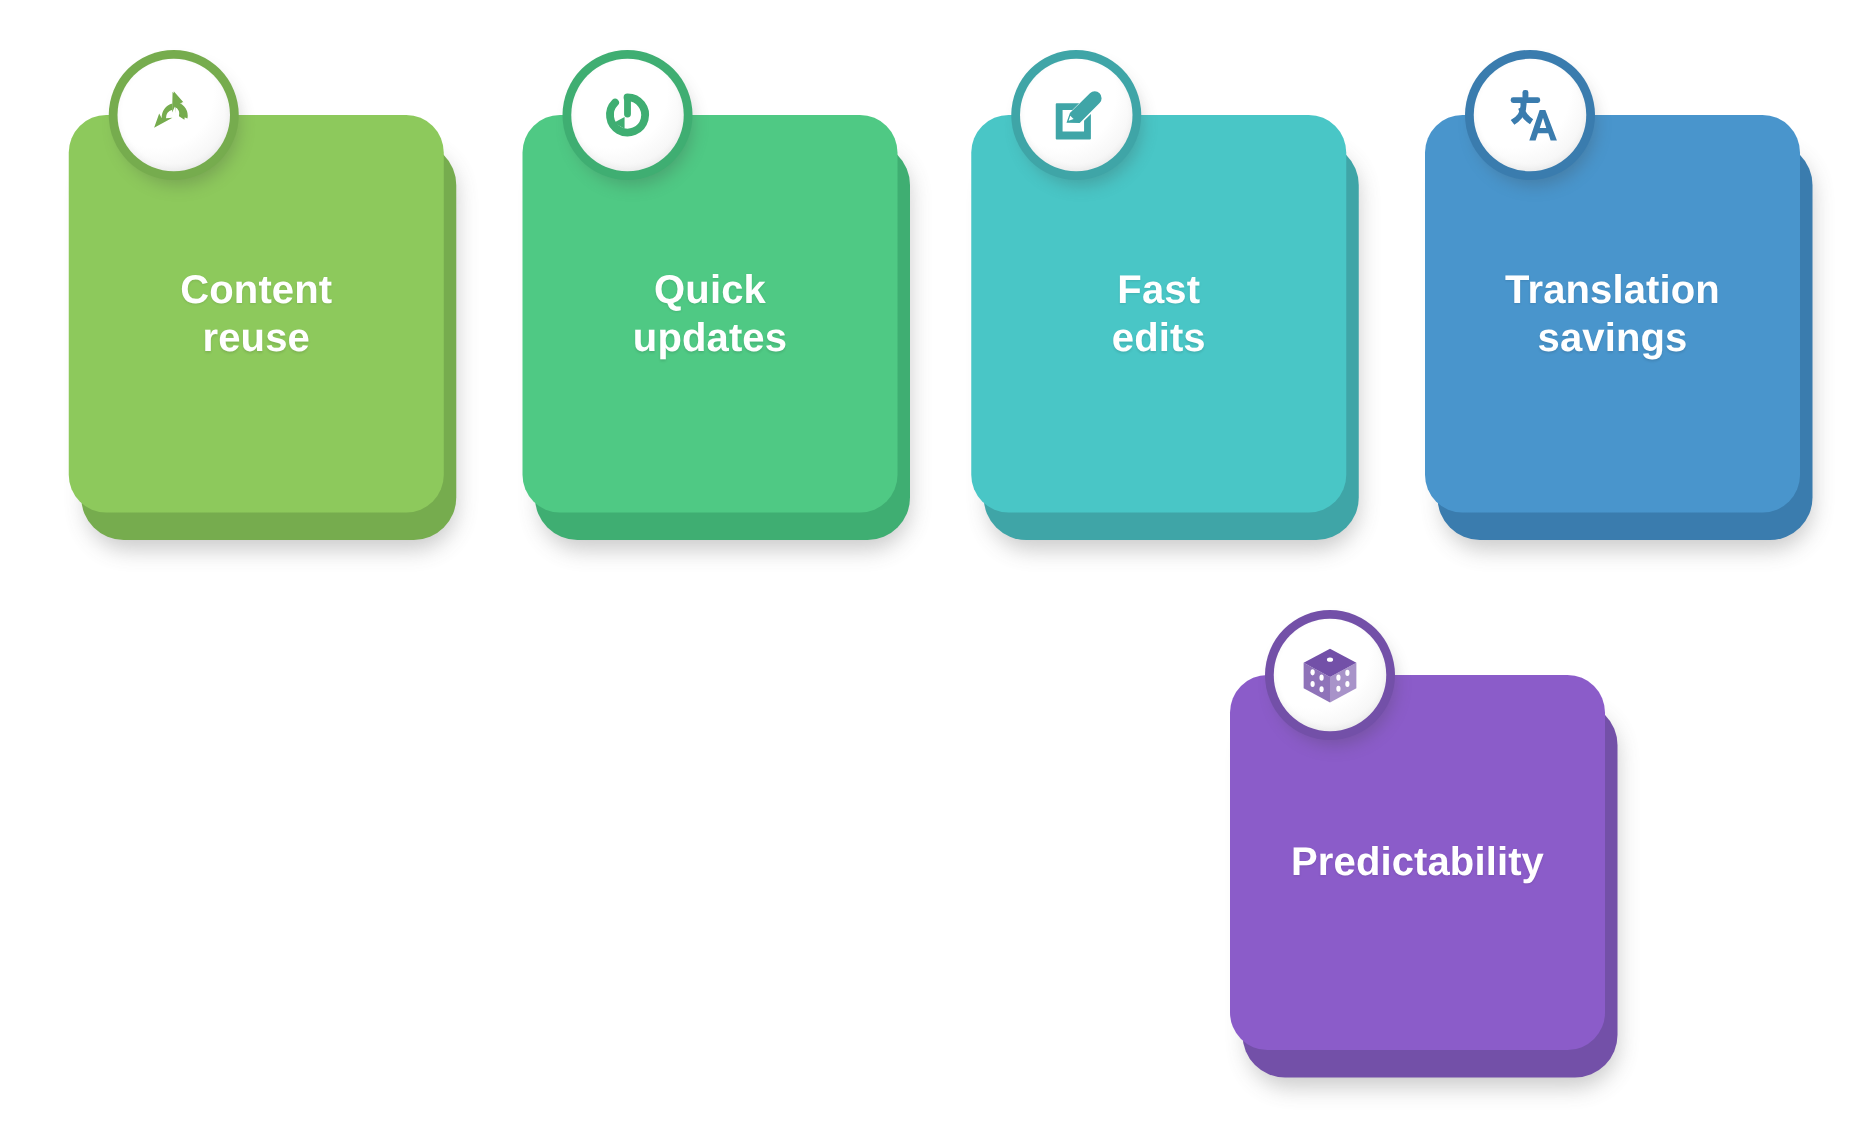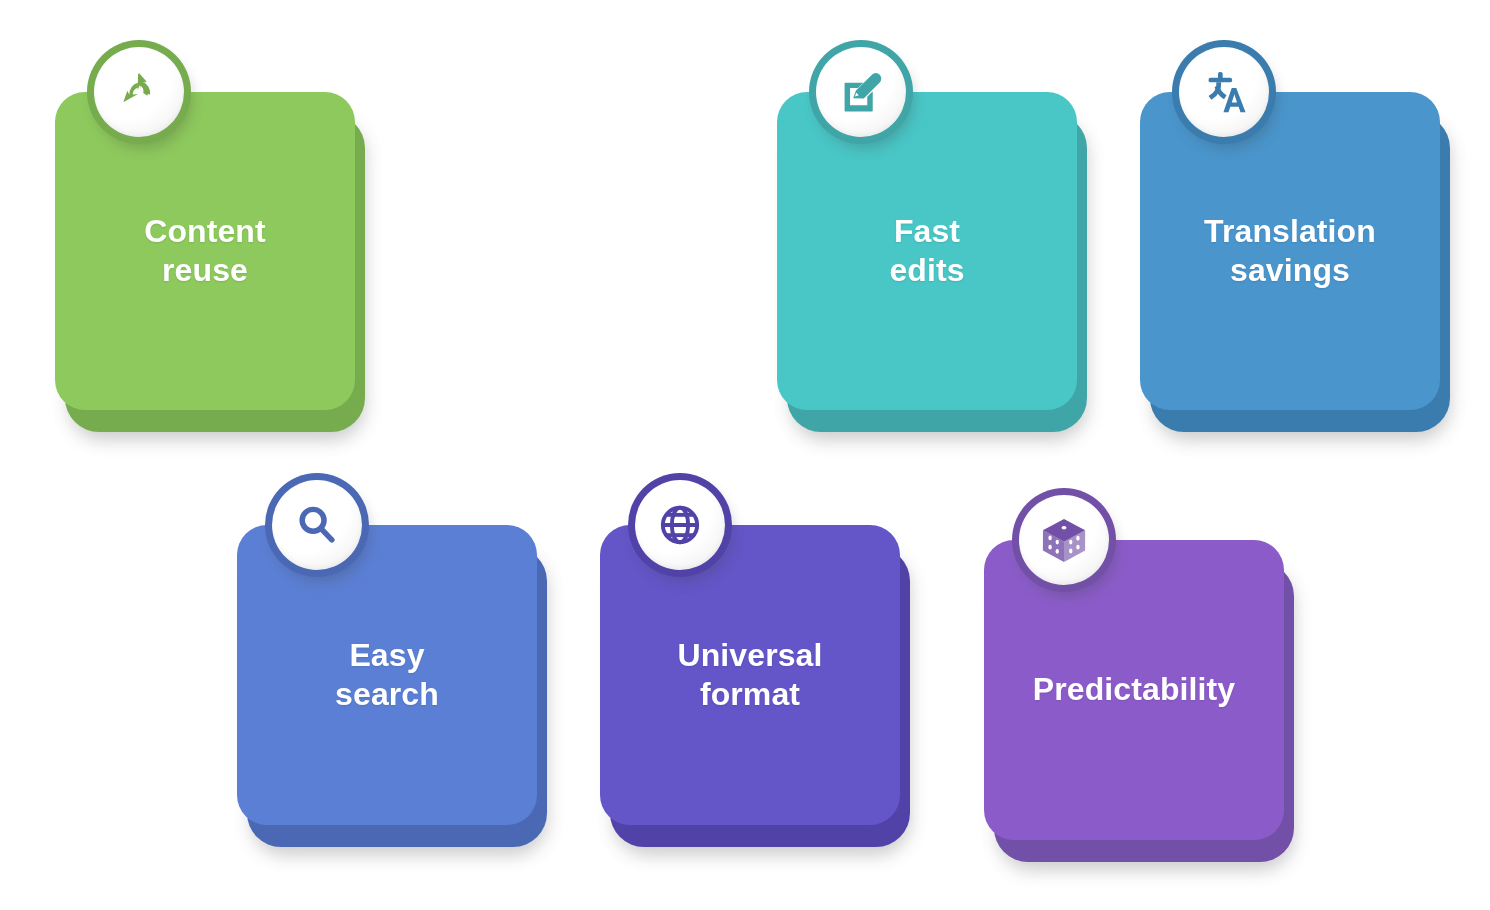--- a/index.html
+++ b/index.html
@@ -143,20 +143,39 @@
         <path d="M32 8.5 L41.5 19.5 L36 19.5 A14 14 0 0 1 45.5 35.5 L39.8 33.2
                  A8.6 8.6 0 0 0 33.6 24.2 L33.6 30.6 Z"></path>
         <path d="M52.5 42.5 L37.8 45.2 L40.8 40.6 A14 14 0 0 1 22.8 38.8 L28.3 35.8
                  A8.6 8.6 0 0 0 38.6 37 L34.9 31.8 Z" transform="rotate(120 32 32)"></path>
         <path d="M52.5 42.5 L37.8 45.2 L40.8 40.6 A14 14 0 0 1 22.8 38.8 L28.3 35.8
                  A8.6 8.6 0 0 0 38.6 37 L34.9 31.8 Z" transform="rotate(240 32 32)"></path>
       </svg>
         </div>
       </div>
     </div>
+    <div class="card-unit" style="left: 418px; top: 92px; width: 314px; height: 318px;">
+      <div class="card-shadow"></div>
+      <div class="card-base" style="background: rgb(63, 174, 114);"></div>
+      <div class="card-face" style="background: linear-gradient(160deg, rgb(79, 201, 132) 0%, rgb(79, 201, 132) 62%, rgb(79, 201, 132) 100%);">
+        <div class="card-label">Quick
+updates</div>
+      </div>
+      <div class="badge" style="left: 32px; top: -52px;">
+        <div class="badge-drop"></div>
+        <div class="badge-ring" style="background: rgb(63, 174, 114);"></div>
+        <div class="badge-inner">
+          <svg width="50" height="50" viewBox="0 0 64 64" fill="none" stroke="#3FAE72" stroke-width="8" stroke-linecap="round">
+        <path d="M32 14 A18 18 0 1 1 19.3 19.3"></path>
+        <path d="M32 14 L32 31" stroke-width="7"></path>
+        <path d="M29 46 L18 40 L29 34 Z" fill="#3FAE72" stroke="none"></path>
+      </svg>
+        </div>
+      </div>
+    </div>
     <div class="card-unit" style="left: 1140px; top: 92px; width: 314px; height: 318px;">
       <div class="card-shadow"></div>
       <div class="card-base" style="background: rgb(58, 124, 174);"></div>
       <div class="card-face" style="background: linear-gradient(160deg, rgb(73, 149, 204) 0%, rgb(73, 149, 204) 62%, rgb(73, 149, 204) 100%);">
         <div class="card-label">Translation
 savings</div>
       </div>
       <div class="badge" style="left: 32px; top: -52px;">
         <div class="badge-drop"></div>
         <div class="badge-ring" style="background: rgb(58, 124, 174);"></div>
@@ -181,59 +200,20 @@
       </div>
       <div class="badge" style="left: 32px; top: -52px;">
         <div class="badge-drop"></div>
         <div class="badge-ring" style="background: rgb(63, 165, 167);"></div>
         <div class="badge-inner">
           <svg width="50" height="50" viewBox="0 0 64 64">
         <path d="M11 20 h24 l-7 7 H18 v22 h22 V38 l7-7 v25 a1 1 0 0 1-1 1 H12
                  a1 1 0 0 1-1-1 V21 a1 1 0 0 1 1-1 Z" fill="#3FA5A7"></path>
         <path d="M22 40 l3.5-10 L46 9.8 a7 7 0 0 1 9.9 9.9 L35.5 40.2 Z" fill="#3FA5A7"></path>
         <path d="M24.2 37.8 l1.7-5 3.4 3.4 Z" fill="#ffffff"></path>
-      </svg>
-        </div>
-      </div>
-    </div>
-    <div class="card-unit" style="left: 237px; top: 525px; width: 314px; height: 300px;">
-      <div class="card-shadow"></div>
-      <div class="card-base" style="background: rgb(74, 104, 180);"></div>
-      <div class="card-face" style="background: linear-gradient(160deg, rgb(91, 127, 212) 0%, rgb(91, 127, 212) 62%, rgb(91, 127, 212) 100%);">
-        <div class="card-label">Easy
-search</div>
-      </div>
-      <div class="badge" style="left: 28px; top: -52px;">
-        <div class="badge-drop"></div>
-        <div class="badge-ring" style="background: rgb(74, 104, 180);"></div>
-        <div class="badge-inner">
-          <svg width="50" height="50" viewBox="0 0 64 64" fill="none" stroke="#4A68B4" stroke-width="7" stroke-linecap="round">
-        <circle cx="27" cy="26" r="14"></circle>
-        <path d="M37.5 37 L51 51"></path>
-      </svg>
-        </div>
-      </div>
-    </div>
-    <div class="card-unit" style="left: 600px; top: 525px; width: 314px; height: 300px;">
-      <div class="card-shadow"></div>
-      <div class="card-base" style="background: rgb(81, 66, 168);"></div>
-      <div class="card-face" style="background: linear-gradient(160deg, rgb(100, 85, 200) 0%, rgb(100, 85, 200) 62%, rgb(100, 85, 200) 100%);">
-        <div class="card-label">Universal
-format</div>
-      </div>
-      <div class="badge" style="left: 28px; top: -52px;">
-        <div class="badge-drop"></div>
-        <div class="badge-ring" style="background: rgb(81, 66, 168);"></div>
-        <div class="badge-inner">
-          <svg width="50" height="50" viewBox="0 0 64 64" fill="none" stroke="#5142A8" stroke-width="5">
-        <circle cx="32" cy="32" r="22"></circle>
-        <ellipse cx="32" cy="32" rx="10.5" ry="22"></ellipse>
-        <path d="M10 32 h44"></path>
-        <path d="M14 19 h36"></path>
-        <path d="M14 45 h36"></path>
       </svg>
         </div>
       </div>
     </div>
     <div class="card-unit" style="left: 960px; top: 540px; width: 314px; height: 300px; margin-left: 24px;">
       <div class="card-shadow"></div>
       <div class="card-base" style="background: rgb(115, 80, 168);"></div>
       <div class="card-face" style="background: linear-gradient(160deg, rgb(139, 92, 201) 0%, rgb(139, 92, 201) 62%, rgb(139, 92, 201) 100%);">
         <div class="card-label">Predictability</div>
       </div>

